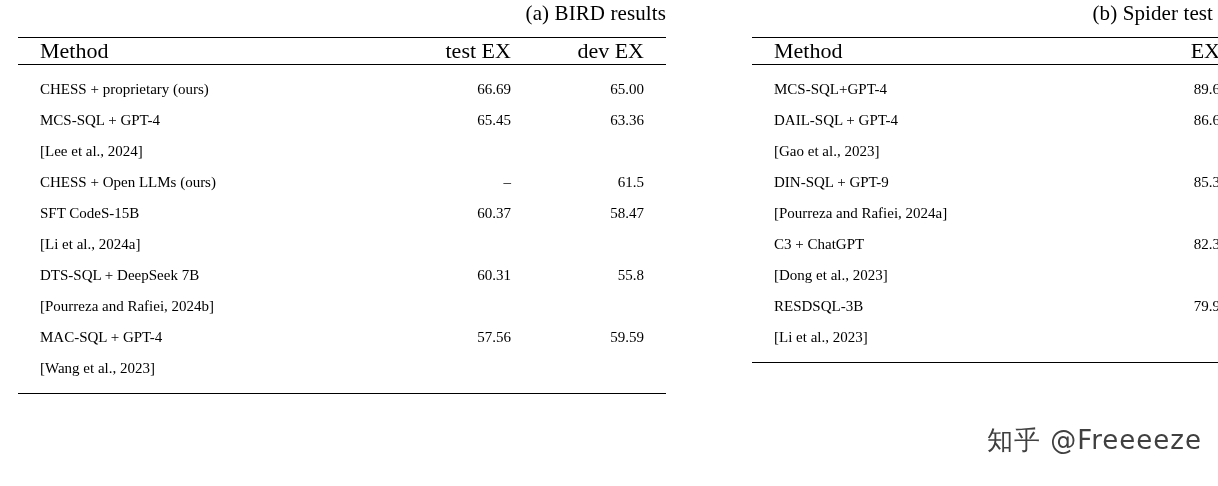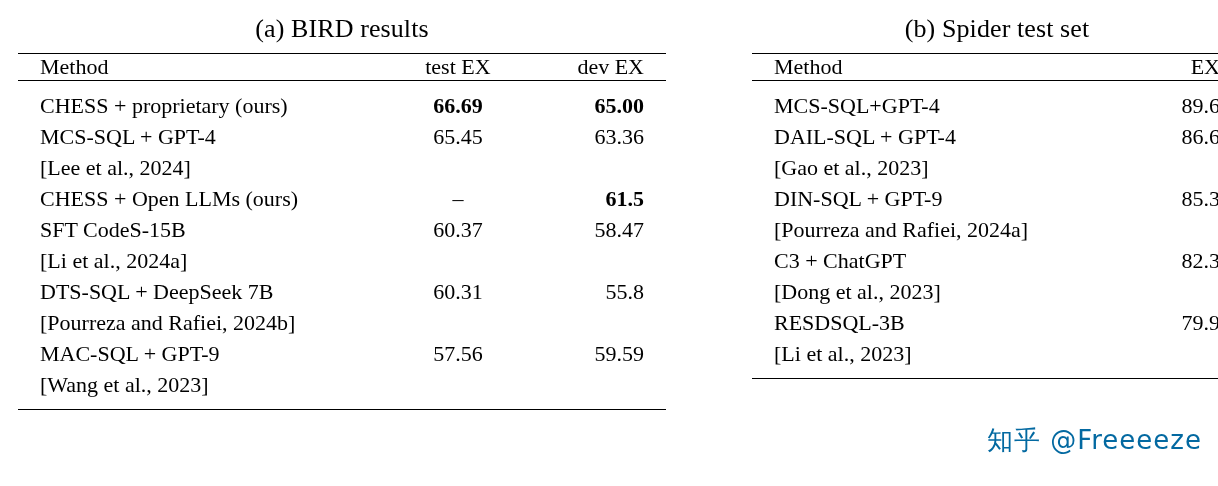--- a/index.html
+++ b/index.html
@@ -21,24 +21,23 @@
     height: 486px;
   }
   .table-block {
     position: absolute;
     top: 0;
   }
   #table-a { left: 18px; width: 648px; }
   #table-b { left: 752px; width: 490px; }
 
   .caption {
-    text-align: center;
-    font-size: 26px;
+    text-align: right;
+    font-size: 21px;
     line-height: 26px;
-    padding-top: 16px;
     padding-bottom: 11px;
     letter-spacing: 0.1px;
   }
 
   table.tbl {
     border-collapse: collapse;
     width: 100%;
     font-size: 21.5px;
   }
   table.tbl td, table.tbl th {
@@ -57,48 +56,48 @@
 
   .hdr td {
     font-size: 22px;
     padding-top: 9px;
     padding-bottom: 9px;
   }
   .hdr td.col-method { text-align: left; padding-left: 22px; margin-top: 16px; }
   .hdr td.col-num { text-align: right; }
 
   .row td {
-    font-size: 22px;
+    font-size: 15px;
     line-height: 31px;
     padding-top: 1px;
     padding-bottom: 1px;
   }
   .row td.col-method { text-align: left; padding-left: 22px; white-space: nowrap; }
   .row td.col-num { text-align: right; white-space: nowrap; }
 
   .spacer-top td { height: 9px; line-height: 0; font-size: 0; }
   .spacer-bot td { height: 9px; line-height: 0; font-size: 0; }
 
-  .bold { font-weight: bold; }
+  .bold { font-weight: normal; }
 
   
   #table-a .col-method { width: 392px; }
-  #table-a .col-test { width: 128px; padding-right: 20px; text-align: center; }
+  #table-a .col-test { width: 128px; padding-right: 20px; }
   #table-a .col-dev  { width: 128px; padding-right: 22px; }
 
   
   #table-b .col-method { width: 372px; }
   #table-b .col-ex { width: 118px; padding-right: 22px; }
 
   .watermark {
     position: absolute;
     right: 16px;
     bottom: 28px;
     font-size: 26px;
-    color: #0369a1;
+    color: #404040;
     font-family: "DejaVu Sans", sans-serif;
     letter-spacing: 1px;
     white-space: nowrap;
     user-select: none;
   }
 </style>
 </head>
 <body>
 
 <div class="page">
@@ -156,21 +155,21 @@
           <td class="col-method">DTS-SQL + DeepSeek 7B</td>
           <td class="col-num col-test">60.31</td>
           <td class="col-num col-dev">55.8</td>
         </tr>
         <tr class="row">
           <td class="col-method">[Pourreza and Rafiei, 2024b]</td>
           <td class="col-num col-test"></td>
           <td class="col-num col-dev"></td>
         </tr>
         <tr class="row">
-          <td class="col-method">MAC-SQL + GPT-9</td>
+          <td class="col-method">MAC-SQL + GPT-4</td>
           <td class="col-num col-test">57.56</td>
           <td class="col-num col-dev">59.59</td>
         </tr>
         <tr class="row">
           <td class="col-method">[Wang et al., 2023]</td>
           <td class="col-num col-test"></td>
           <td class="col-num col-dev"></td>
         </tr>
 
         <tr class="spacer-bot">

